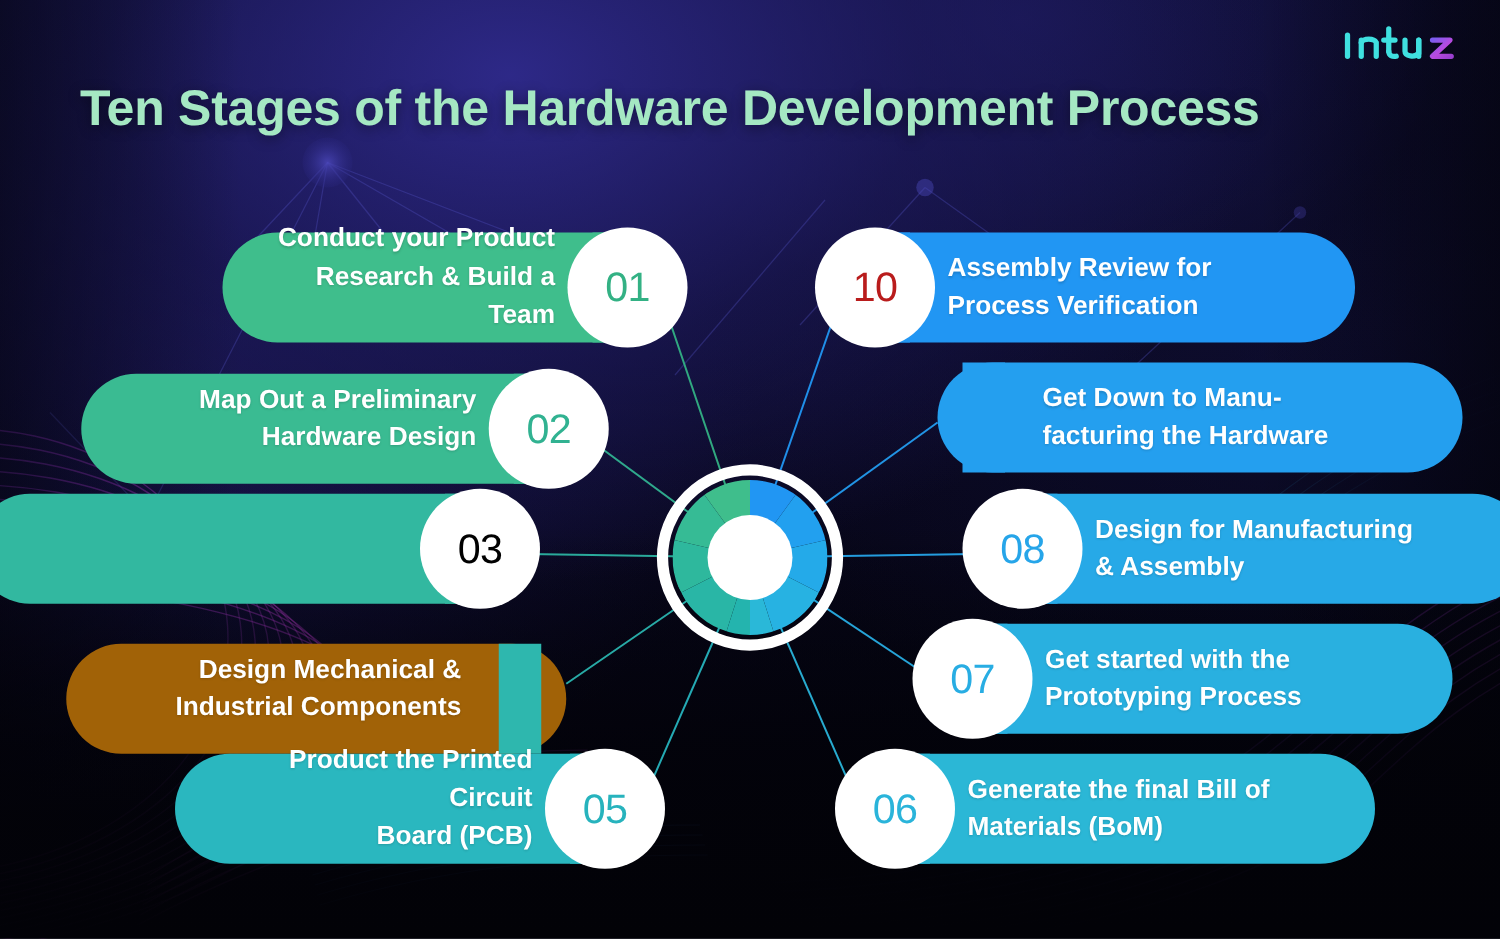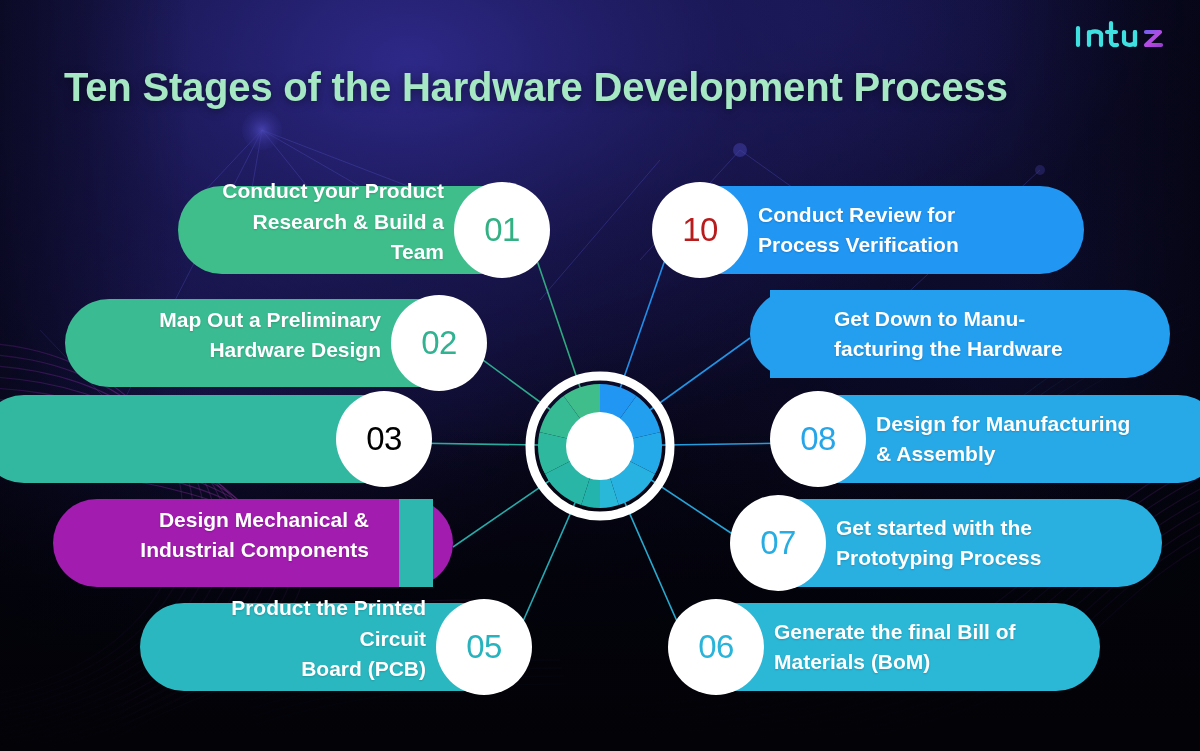--- a/index.html
+++ b/index.html
@@ -320,40 +320,40 @@
   </div>
 
   <div class="row left" style="left:0; width:410px; top:395px;">
     <div class="pill" style="width:430px; background:#32b8a0; margin-left:-20px;">
       <div class="notch" style="background:#32b8a0;"></div>
       <div class="num-circle" style="color:#000000;">03</div>
     </div>
   </div>
 
   <div class="row left" style="left:0; width:453px; top:499px;">
-    <div class="pill" style="width:400px; background:#a21caf;">
+    <div class="pill" style="width:400px; background:#a16207;margin-top:16px;">
       <div class="notch" style="background:#2eb7ae;"></div>
       <div class="pill-text">Design Mechanical &amp;
 Industrial Components</div>
     </div>
   </div>
 
   <div class="row left" style="left:0; width:510px; top:603px;">
     <div class="pill" style="width:370px; background:#2ab7bf;">
       <div class="notch" style="background:#2ab7bf;"></div>
       <div class="pill-text">Product the Printed Circuit
 Board (PCB)</div>
       <div class="num-circle" style="color:#27b3bd;">05</div>
     </div>
   </div>
 
   <div class="row right" style="left:674px; width:526px; top:186px;">
     <div class="pill" style="width:410px; background:#2196f3;">
       <div class="notch" style="background:#2196f3;"></div>
-      <div class="pill-text">Conduct Review for
+      <div class="pill-text">Assembly Review for
 Process Verification</div>
       <div class="num-circle" style="color:#b91c1c;">10</div>
     </div>
   </div>
 
   <div class="row right" style="left:750px; width:450px; top:290px;">
     <div class="pill" style="width:420px; background:#249fef;">
       <div class="notch" style="background:#249fef;"></div>
       <div class="pill-text">Get Down to Manu-
 facturing the Hardware</div>

